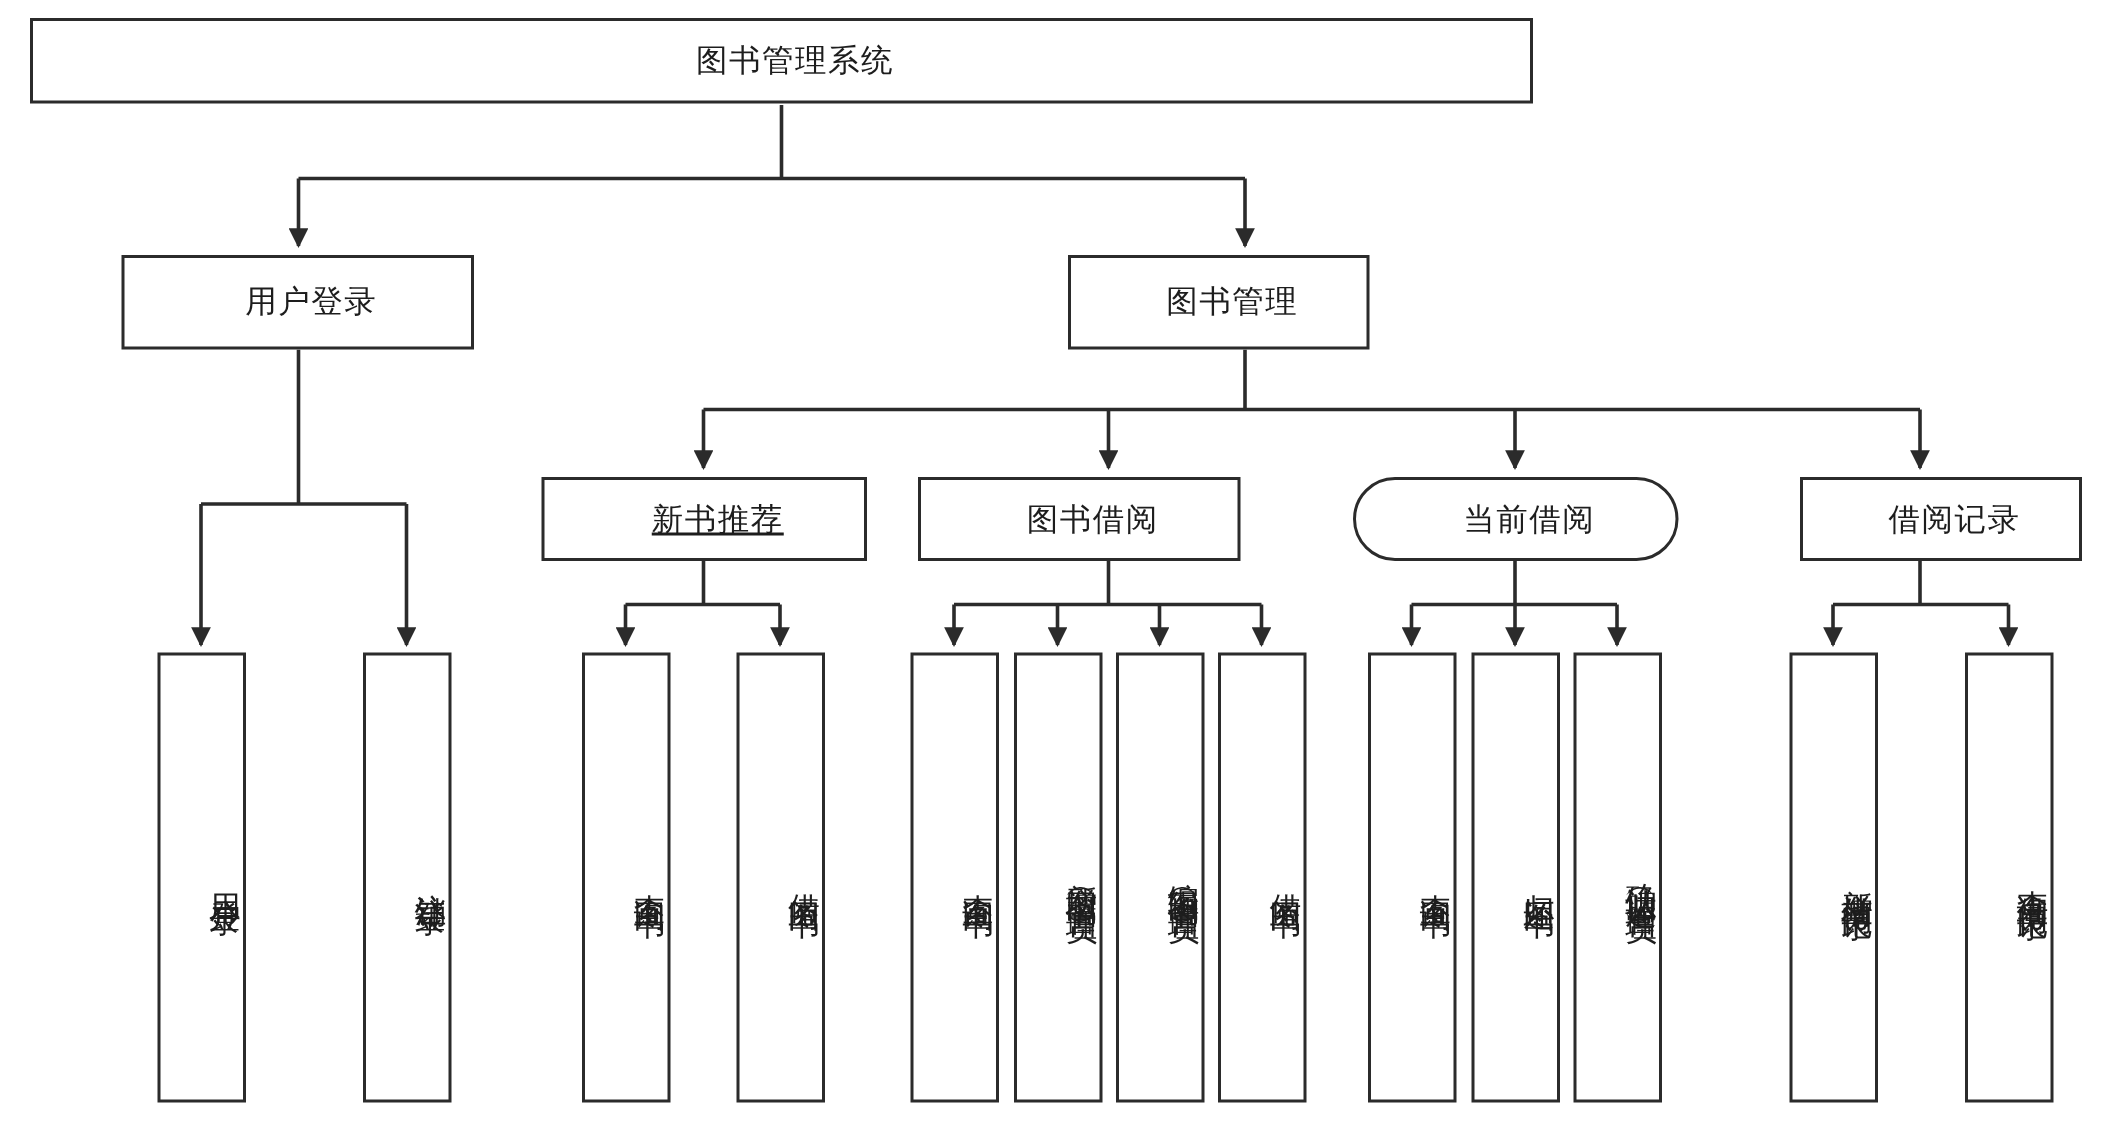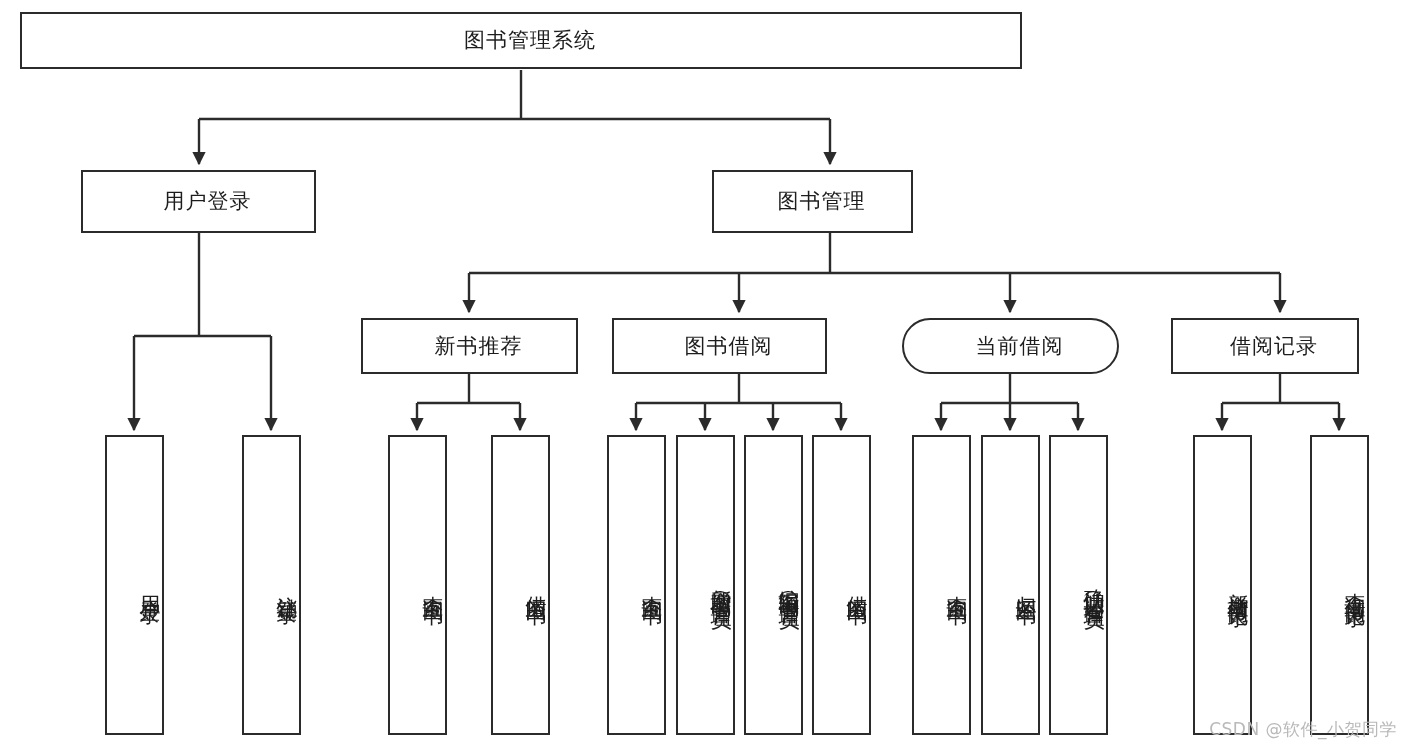--- a/index.html
+++ b/index.html
@@ -119,27 +119,27 @@
       <path d="M 1339 403 L 1339 430" marker-end="url(#arrow)"></path>
     </g>
   </svg>
 
   <div class="node horiz" style="left:20px;top:12px;width:1002px;height:57px;">图书管理系统</div>
 
   <div class="node horiz" style="left:81px;top:170px;width:235px;height:63px;">用户登录</div>
 
   <div class="node horiz" style="left:712px;top:170px;width:201px;height:63px;">图书管理</div>
 
-  <div class="node horiz" style="left:361px;top:318px;width:217px;height:56px;">新书推荐</div>
+  <div class="node horiz" style="left:361px;top:318px;width:217px;height:56px;text-decoration:underline;">新书推荐</div>
 
   <div class="node horiz" style="left:612px;top:318px;width:215px;height:56px;">图书借阅</div>
 
   <div class="node horiz" style="left:902px;top:318px;width:217px;height:56px;border-radius:28px;">当前借阅</div>
 
-  <div class="node horiz" style="left:1171px;top:318px;width:188px;height:56px;text-align:right;">借阅记录</div>
+  <div class="node horiz" style="left:1200px;top:318px;width:188px;height:56px;text-align:right;">借阅记录</div>
 
   <div class="node vert" style="left:105px;top:435px;width:59px;height:300px;">用户登录</div>
 
   <div class="node vert" style="left:242px;top:435px;width:59px;height:300px;">注销登录</div>
 
   <div class="node vert" style="left:388px;top:435px;width:59px;height:300px;">查询图书</div>
 
   <div class="node vert" style="left:491px;top:435px;width:59px;height:300px;">借阅图书</div>
 
   <div class="node vert" style="left:607px;top:435px;width:59px;height:300px;">查询图书</div>
@@ -153,15 +153,14 @@
   <div class="node vert" style="left:912px;top:435px;width:59px;height:300px;">查询图书</div>
 
   <div class="node vert" style="left:981px;top:435px;width:59px;height:300px;">归还图书</div>
 
   <div class="node vert topalign" style="left:1049px;top:435px;width:59px;height:300px;">确认归还（管理员）</div>
 
   <div class="node vert" style="left:1193px;top:435px;width:59px;height:300px;">新增借阅记录</div>
 
   <div class="node vert" style="left:1310px;top:435px;width:59px;height:300px;">查询借阅记录</div>
 
-  <div class="watermark">CSDN @软件_小贺同学</div>
 
 </div>
 
 </body></html>

